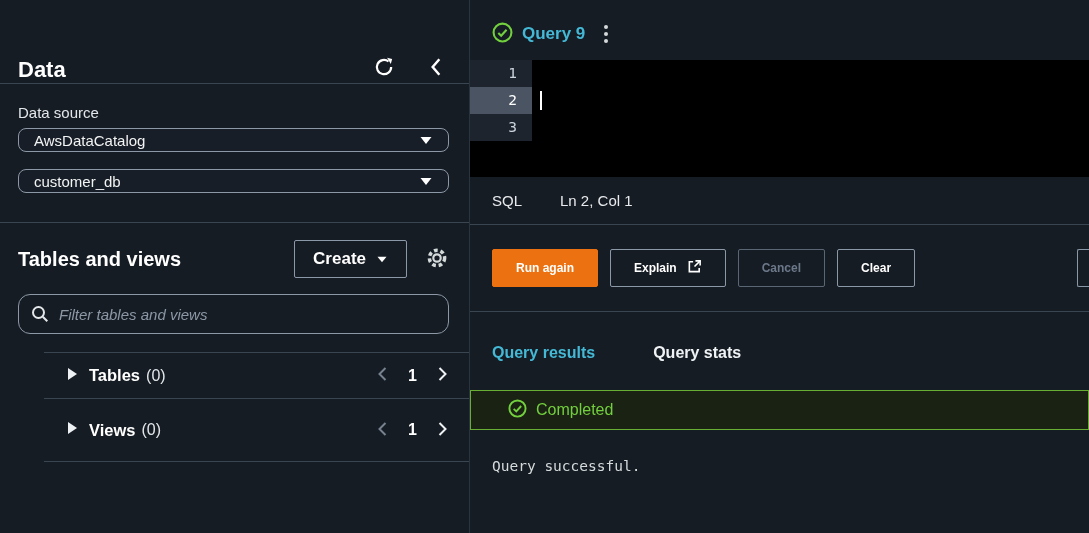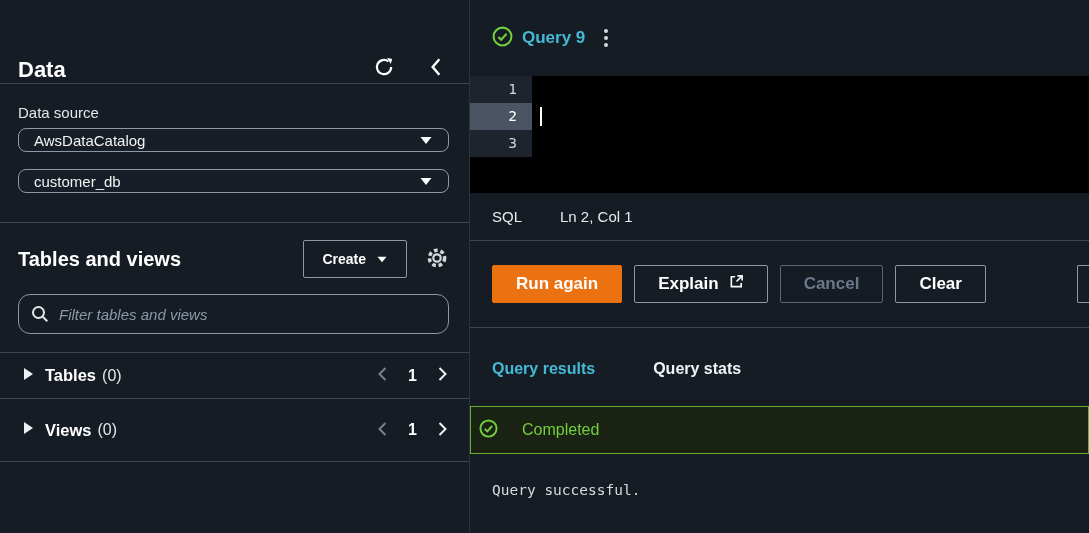--- a/index.html
+++ b/index.html
@@ -39,50 +39,50 @@
 
   .tables-header {
     padding:17px 18px 0 18px;
     display:flex; align-items:center;
   }
   .tables-title { font-size:20px; font-weight:bold; color:#fff; }
   .create-btn {
     margin-left:auto; margin-right:16px;
     height:38px; padding:0 18px;
     background:transparent; border:1px solid #8b98a8; border-radius:2px;
-    color:#fff; font-size:14px; font-weight:bold;
+    color:#fff; font-size:17px; font-weight:bold;
     display:flex; align-items:center; gap:10px; cursor:pointer;
     font-family:"Liberation Sans", sans-serif;
   }
   .search-wrap { position:relative; margin:16px 20px 18px 18px; }
   .search-wrap svg { position:absolute; left:13px; top:11px; }
   .search-input {
     width:100%; height:40px; border:1px solid #8c98a6; border-radius:12px;
     background:transparent; color:#f2f3f3; font-size:15px;
     padding:0 12px 0 40px; outline:none;
     font-family:"Liberation Sans", sans-serif;
   }
   .search-input::placeholder { color:#8c98a6; font-style:italic; }
 
   .tree-row {
     display:flex; align-items:center;
     height:46px; border-top:1px solid #3a4552;
-    padding:0 18px 0 22px; cursor:pointer;
+    padding:0 18px 0 22px; cursor:pointer;margin-left:44px;
   }
   .tree-row.tall { height:64px; border-bottom:1px solid #3a4552; }
   .tree-label { font-size:16.5px; font-weight:bold; color:#fff; margin-left:11px; }
   .tree-count { font-size:16px; color:#e3e7ea; margin-left:6px; }
   .pager { margin-left:auto; display:flex; align-items:center; gap:17px; }
   .page-num { font-size:16px; font-weight:bold; color:#fff; }
 
   
   .query-panel { flex:1; display:flex; flex-direction:column; }
   .query-header {
-    height:76px; padding-left:22px;
-    display:flex; align-items:center;
+    height:52px; padding-left:22px;
+    display:flex; align-items:center;margin-top:8px;
   }
   .query-title { font-size:17px; font-weight:bold; color:#44b9d6; margin-left:9px; }
   .kebab { margin-left:15px; display:flex; flex-direction:column; gap:3px; padding:4px; cursor:pointer; background:none; border:none; }
   .kebab i { width:4px; height:4px; border-radius:50%; background:#d4dada; display:block; }
 
   .editor { background:#000; padding-bottom:36px; cursor:text; }
   .ed-row { display:flex; height:27px; }
   .gutter {
     width:62px; min-width:62px; background:#1d242e;
     text-align:right; padding-right:15px;
@@ -99,38 +99,38 @@
   .cursor { display:inline-block; width:2px; height:19px; background:#fff; vertical-align:middle; margin-left:2px; }
 
   .status-bar { height:47px; display:flex; align-items:center; padding-left:22px; gap:38px; }
   .status-bar span { font-size:15px; color:#e8eaed; }
 
   .hdiv { border-top:1px solid #3a4552; }
 
   .actions-row { display:flex; align-items:center; gap:12px; padding:24px 0 24px 22px; }
   .btn {
     height:38px; padding:0 23px; border-radius:2px;
-    font-size:17px; font-weight:bold; cursor:pointer;
+    font-size:12px; font-weight:bold; cursor:pointer;
     background:transparent; border:1px solid #8b98a8; color:#fff;
     display:flex; align-items:center; gap:10px;
     font-family:"Liberation Sans", sans-serif;
   }
   .btn.primary { background:#ec7211; border-color:#ec7211; color:#fff; }
   .btn.disabled { color:#6b7889; border-color:#5a6674; cursor:default; }
   .btn.cutoff { margin-left:auto; width:12px; padding:0; border-right:none; border-radius:2px 0 0 2px; }
 
   .tabs-row { display:flex; gap:58px; padding:32px 0 20px 22px; }
   .tab { background:none; border:none; font-size:16px; font-weight:bold; cursor:pointer; font-family:"Liberation Sans", sans-serif; }
   .tab.active { color:#44b9d6; }
   .tab.inactive { color:#f0f3f5; }
 
   .banner {
-    margin-top:8px; height:48px;
+    margin-top:8px; height:40px;
     border:1px solid #69ae34; background:#1a2213;
-    display:flex; align-items:center; gap:24px; padding-left:8px;
+    display:flex; align-items:center; gap:9px; padding-left:37px;
   }
   .banner-text { font-size:16px; color:#72cf3d; }
 
   .result-msg {
     padding:28px 0 0 22px;
     font-family:"DejaVu Sans Mono", monospace; font-size:14.5px; color:#d5dbdb;
   }
 </style>
 </head>
 <body>

